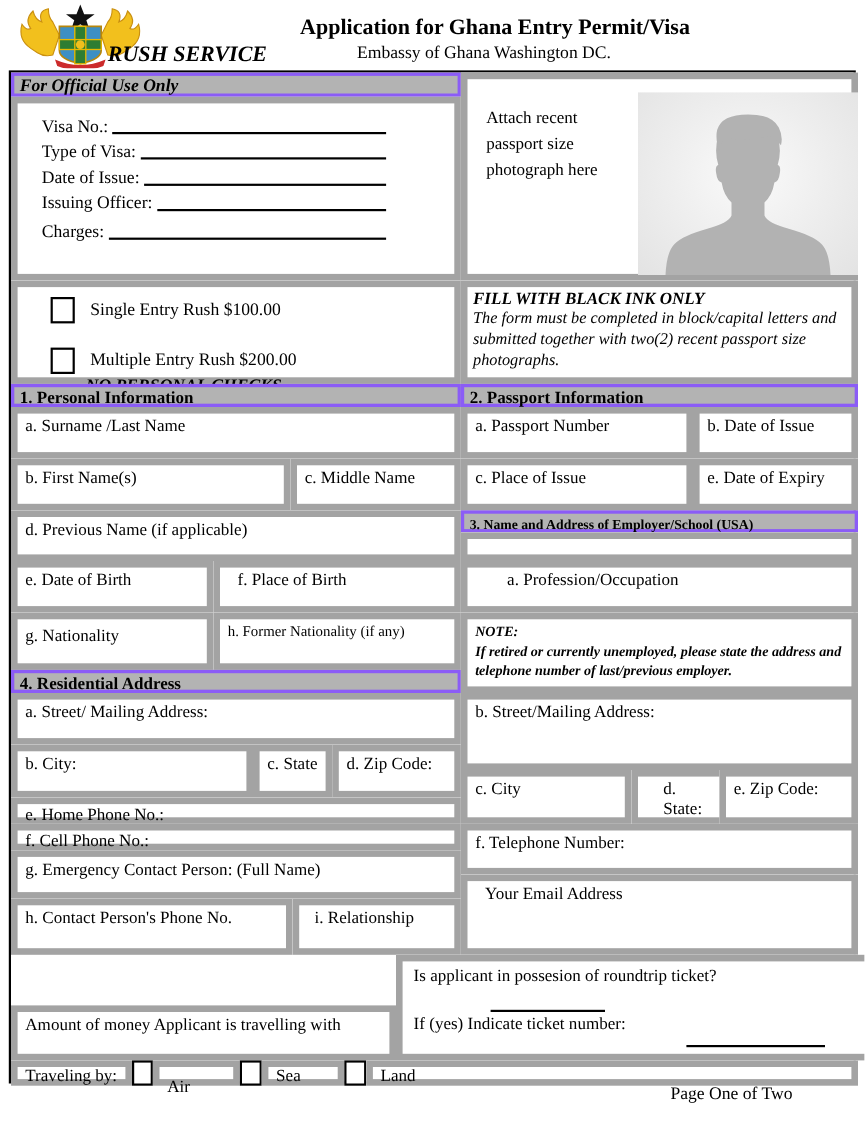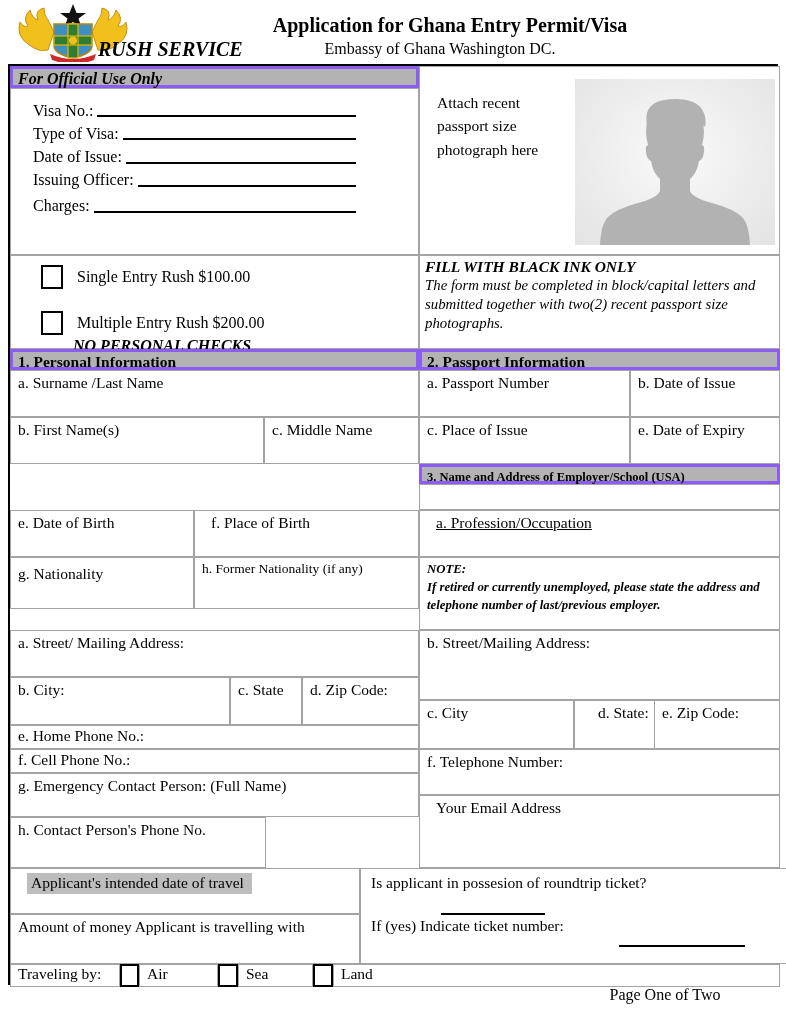--- a/index.html
+++ b/index.html
@@ -5,21 +5,21 @@
   html,body{margin:0;padding:0;background:#ffffff;}
   .page{position:relative;width:786px;height:1024px;background:#fff;
         font-family:"Liberation Serif", serif;color:#000;overflow:hidden;}
   .abs{position:absolute;}
   
   .title{font-size:20px;font-weight:bold;text-align:center;}
   .embassy{font-size:16px;text-align:center;}
   .rush{font-size:20px;font-weight:bold;font-style:italic;}
   
   .form{position:absolute;left:8px;top:64px;width:770px;height:921px;border:2px solid #000;box-sizing:border-box;}
-  .cell{position:absolute;border:1px solid #a3a3a3;box-sizing:border-box;background:#fff;font-size:15.5px;}
+  .cell{position:absolute;border:6px solid #a3a3a3;box-sizing:border-box;background:#fff;font-size:15.5px;}
   .cell .lbl{padding:3px 6px 0 7px;display:block;}
   .bar{position:absolute;border:3px solid #8b5cf6;box-sizing:border-box;background:#b3b3b3;
        font-weight:bold;font-size:15.5px;padding:1px 0 0 5px;}
   .bar.italic{font-style:italic;font-size:16px;}
   .bar.small{font-size:12.5px;padding-top:3px;}
   
   .ofield-row{display:flex;align-items:flex-end;height:23.2px;padding-left:22px;}
   .ofield-row .flabel{font-size:16px;line-height:1.1;}
   .ofield-line{flex:1;border-bottom:2px solid #000;margin:0 62px 2px 4px;height:14px;}
   
@@ -109,33 +109,37 @@
 
     <div class="cell" style="left:0;top:304px;width:409px;height:47px;">
       <span class="lbl">a. Surname /Last Name</span>
     </div>
     <div class="cell" style="left:0;top:351px;width:254px;height:47px;">
       <span class="lbl">b. First Name(s)</span>
     </div>
     <div class="cell" style="left:254px;top:351px;width:155px;height:47px;">
       <span class="lbl">c. Middle Name</span>
     </div>
+    <div class="cell" style="left:0;top:398px;width:409px;height:46px;">
+      <span class="lbl">d. Previous Name (if applicable)</span>
+    </div>
     <div class="cell" style="left:0;top:444px;width:184px;height:47px;">
       <span class="lbl">e. Date of Birth</span>
     </div>
     <div class="cell" style="left:184px;top:444px;width:225px;height:47px;">
       <span class="lbl" style="padding-left:16px;">f. Place of Birth</span>
     </div>
     <div class="cell" style="left:0;top:491px;width:184px;height:52px;">
       <span class="lbl" style="padding-top:7px;">g. Nationality</span>
     </div>
     <div class="cell" style="left:184px;top:491px;width:225px;height:52px;font-size:13.5px;">
       <span class="lbl">h. Former Nationality (if any)</span>
     </div>
 
+    <div class="bar" style="left:0;top:543px;width:409px;height:21px;">4. Residential Address</div>
 
     <div class="cell" style="left:0;top:564px;width:409px;height:47px;">
       <span class="lbl">a. Street/ Mailing Address:</span>
     </div>
     <div class="cell" style="left:0;top:611px;width:220px;height:48px;">
       <span class="lbl">b. City:</span>
     </div>
     <div class="cell" style="left:220px;top:611px;width:72px;height:48px;">
       <span class="lbl">c. State</span>
     </div>
@@ -146,20 +150,23 @@
       <span class="lbl" style="padding-top:1px;">e. Home Phone No.:</span>
     </div>
     <div class="cell" style="left:0;top:683px;width:409px;height:24px;">
       <span class="lbl" style="padding-top:1px;">f. Cell Phone No.:</span>
     </div>
     <div class="cell" style="left:0;top:707px;width:409px;height:44px;">
       <span class="lbl">g. Emergency Contact Person: (Full Name)</span>
     </div>
     <div class="cell" style="left:0;top:751px;width:256px;height:51px;">
       <span class="lbl">h. Contact Person's Phone No.</span>
+    </div>
+    <div class="cell" style="left:256px;top:751px;width:153px;height:51px;">
+      <span class="lbl" style="padding-left:14px;">i. Relationship</span>
     </div>
 
     <div class="cell" style="left:409px;top:0;width:361px;height:189px;">
       <div class="photo-note abs" style="left:17px;top:24px;width:135px;">Attach recent passport size photograph here</div>
       <div class="photo-box abs" style="left:155px;top:12px;width:200px;height:166px;">
         <svg width="200" height="166" viewBox="0 0 200 166">
           <path fill="#b2b2b2" d="M100 22 q-14 0 -22 9 q-7 8 -7 22 q0 6 2 13 q-3 1 -2 7 q1 8 5 9 q2 12 9 18 l0 12 q-3 7 -22 12 q-22 6 -30 14 q-7 7 -8 28 l150 0 q-1 -21 -8 -28 q-8 -8 -30 -14 q-19 -5 -22 -12 l0 -12 q7 -6 9 -18 q4 -1 5 -9 q1 -6 -2 -7 q2 -7 2 -13 q0 -14 -8 -22 q-7 -9 -21 -9 Z"></path>
           <path fill="#b2b2b2" d="M72 34 q4 -14 28 -14 q22 0 28 12 q4 8 2 16 q-8 -10 -14 -8 q-22 6 -36 0 q-5 7 -6 14 q-4 -12 -2 -20 Z"></path>
         </svg>
       </div>
@@ -182,21 +189,21 @@
       <span class="lbl">c. Place of Issue</span>
     </div>
     <div class="cell" style="left:620px;top:351px;width:150px;height:47px;">
       <span class="lbl">e. Date of Expiry</span>
     </div>
 
     <div class="bar small" style="left:409px;top:398px;width:361px;height:20px;">3. Name and Address of Employer/School (USA)</div>
     <div class="cell" style="left:409px;top:418px;width:361px;height:26px;"></div>
 
     <div class="cell" style="left:409px;top:444px;width:361px;height:47px;">
-      <span class="lbl" style="padding-left:16px;text-decoration:underline;">a. Profession/Occupation</span>
+      <span class="lbl" style="padding-left:36px;">a. Profession/Occupation</span>
     </div>
 
     <div class="cell" style="left:409px;top:491px;width:361px;height:73px;">
       <div class="note-block">
         <span>NOTE:</span><br>
         <span>If retired or currently unemployed, please state the address and telephone number of last/previous employer.</span>
       </div>
     </div>
 
     <div class="cell" style="left:409px;top:564px;width:361px;height:70px;">
@@ -211,39 +218,36 @@
     <div class="cell" style="left:644px;top:634px;width:126px;height:49px;">
       <span class="lbl">e. Zip Code:</span>
     </div>
     <div class="cell" style="left:409px;top:683px;width:361px;height:46px;">
       <span class="lbl">f. Telephone Number:</span>
     </div>
     <div class="cell" style="left:409px;top:729px;width:361px;height:73px;">
       <span class="lbl" style="padding-left:16px;">Your Email Address</span>
     </div>
 
-    <div class="cell" style="left:0;top:802px;width:350px;height:46px;">
-      <span class="hl abs" style="left:16px;top:4px;">Applicant's intended date of travel</span>
-    </div>
     <div class="cell" style="left:0;top:848px;width:350px;height:50px;">
       <span class="lbl" style="width:320px;">Amount of money Applicant is travelling with</span>
     </div>
     <div class="cell" style="left:350px;top:802px;width:436px;height:96px;">
       <div class="abs" style="left:10px;top:3px;width:330px;line-height:1.45;">Is applicant in possesion of roundtrip ticket?</div>
       <div class="uline" style="left:80px;top:32px;width:104px;height:12px;"></div>
       <div class="abs" style="left:10px;top:48px;">If (yes) Indicate ticket number:</div>
       <div class="uline" style="left:258px;top:64px;width:126px;height:12px;"></div>
     </div>
 
     <div class="cell" style="left:0;top:898px;width:110px;height:23px;">
       <span class="lbl" style="padding-top:0;">Traveling by:</span>
     </div>
     <div class="smallchk" style="left:110px;top:898px;width:19px;height:23px;"></div>
     <div class="cell" style="left:129px;top:898px;width:79px;height:23px;">
-      <span class="lbl" style="padding-top:0;">Air</span>
+      <span class="lbl" style="padding-top:10px;">Air</span>
     </div>
     <div class="smallchk" style="left:208px;top:898px;width:20px;height:23px;"></div>
     <div class="cell" style="left:228px;top:898px;width:75px;height:23px;">
       <span class="lbl" style="padding-top:0;">Sea</span>
     </div>
     <div class="smallchk" style="left:303px;top:898px;width:20px;height:23px;"></div>
     <div class="cell" style="left:323px;top:898px;width:447px;height:23px;">
       <span class="lbl" style="padding-top:0;">Land</span>
     </div>
   </div>

